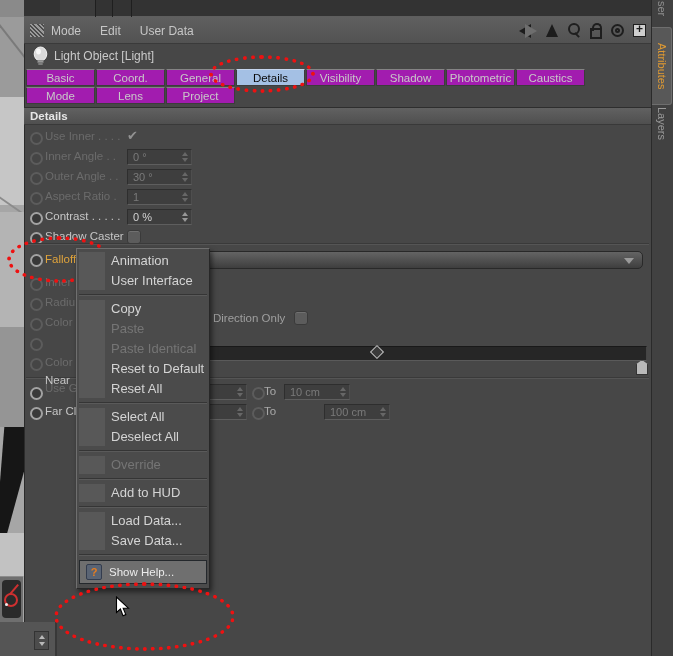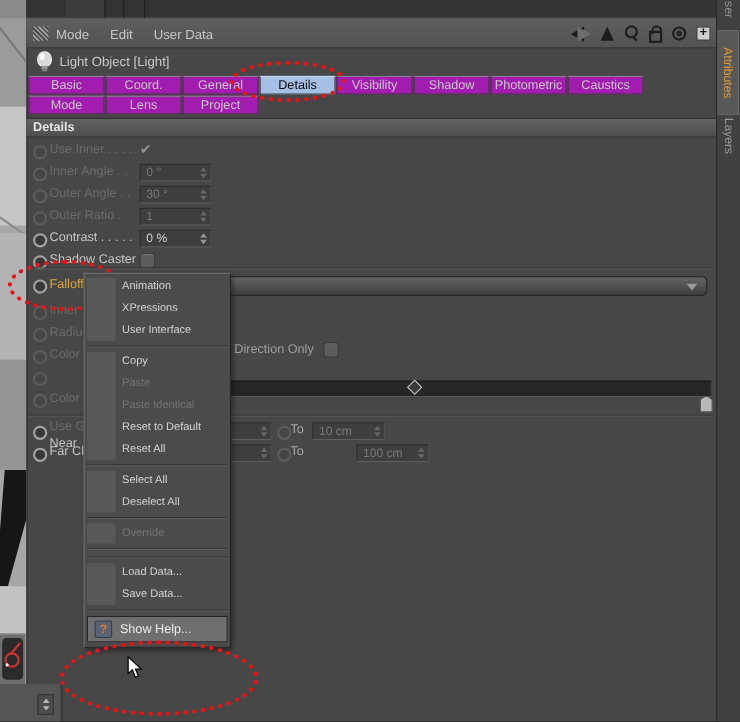--- a/index.html
+++ b/index.html
@@ -90,21 +90,21 @@
                 border:1px solid #c0c0c0;transform:rotate(45deg);z-index:2;}
   #gradknob-br{position:absolute;left:636px;top:360px;width:10px;height:13px;background:#b9b9b9;border:1px solid #333;
                clip-path:polygon(50% 0,100% 28%,100% 100%,0 100%,0 28%);z-index:2;}
 
   
   #ctxmenu{position:absolute;left:76px;top:248px;width:134px;background:#4b4b4b;
            border:1px solid #272727;border-top-color:#6f6f6f;border-left-color:#6f6f6f;
            box-shadow:2px 3px 5px rgba(0,0,0,.5);z-index:10;padding:2px 0;box-sizing:border-box;}
   .mgroup{position:relative;}
   .gutter{position:absolute;left:2px;top:1px;bottom:1px;width:26px;background:#585858;}
-  .mitem{position:relative;height:20px;line-height:20px;padding-left:34px;font-size:10px;color:#d4d4d4;white-space:nowrap;}
+  .mitem{position:relative;height:20px;line-height:20px;padding-left:34px;font-size:13px;color:#d4d4d4;white-space:nowrap;}
   .mitem.disabled{color:#757575;}
   .msep{height:8px;position:relative;}
   .msep::after{content:"";position:absolute;left:2px;right:2px;top:3px;border-top:1px solid #353535;border-bottom:1px solid #5a5a5a;}
   #showhelp{margin:1px 2px 2px 2px;height:24px;background:#6f6f6f;border:1px solid #24282c;
             display:flex;align-items:center;font-size:11.5px;color:#ececec;box-sizing:border-box;}
   .helpicon{width:14px;height:14px;margin:0 7px 0 6px;background:#5a6474;border:1px solid #333c4e;color:#e87d1e;
             font-weight:bold;font-size:11px;display:flex;align-items:center;justify-content:center;border-radius:2px;}
 
   
   #rstrip{left:651px;top:0;width:22px;height:656px;background:#414141;border-left:1px solid #2a2a2a;box-sizing:border-box;}
@@ -232,21 +232,21 @@
       <div class="radio dim" style="top: 172px;"></div>
       <span class="rlabel dim" style="top: 170px;">Outer Angle . .</span>
       <div class="field dim" style="left: 127px; top: 169px; width: 65px;">
         <span>30 °</span>
         <span class="spin">
           <i class="up"></i>
           <i class="dn"></i>
         </span>
       </div>
       <div class="radio dim" style="top: 192px;"></div>
-      <span class="rlabel dim" style="top: 190px;">Outer Ratio .</span>
+      <span class="rlabel dim" style="top: 190px;">Aspect Ratio .</span>
       <div class="field dim" style="left: 127px; top: 189px; width: 65px;">
         <span>1</span>
         <span class="spin">
           <i class="up"></i>
           <i class="dn"></i>
         </span>
       </div>
       <div class="radio" style="top: 212px;"></div>
       <span class="rlabel" style="top: 210px;">Contrast . . . . .</span>
       <div class="field" style="left: 127px; top: 209px; width: 65px;">
@@ -286,21 +286,21 @@
   <div class="checkbox" style="left:294px;top:311px;"></div>
 
   <div id="gradbar"></div>
   <div id="gradknob-top"></div>
   <div id="gradknob-br"></div>
 
   <div class="sep" style="top:377px;"></div>
 
   <div id="cliphost">
       <div class="radio" style="top: 387px;"></div>
-      <span class="rlabel" style="top: 397px; text-align: right;">Near</span>
+      <span class="rlabel" style="top: 374px; text-align: right;">Near</span>
       <div class="field dim" style="left: 127px; top: 384px; width: 120px;">
         <span class="spin">
           <i class="up"></i>
           <i class="dn"></i>
         </span>
       </div>
       <div class="radio dim" style="left: 252px; top: 387px;"></div>
       <span class="rlabel" style="left: 264px; top: 385px; color: rgb(168, 168, 168);">To</span>
       <div class="field dim" style="left: 284px; top: 384px; width: 66px;">
         <span>10 cm</span>
@@ -325,21 +325,20 @@
           <i class="up"></i>
           <i class="dn"></i>
         </span>
       </div>
     </div>
 
   <div id="ctxmenu">
       <div class="mgroup">
         <div class="gutter"></div>
         <div class="mitem"><span>Animation</span><span class="subarrow"></span></div>
-        <div class="mitem"><span>XPressions</span><span class="subarrow"></span></div>
         <div class="mitem"><span>User Interface</span><span class="subarrow"></span></div>
       </div>
       <div class="msep"></div>
       <div class="mgroup">
         <div class="gutter"></div>
         <div class="mitem"><span>Copy</span></div>
         <div class="mitem disabled"><span>Paste</span></div>
         <div class="mitem disabled"><span>Paste Identical</span></div>
         <div class="mitem"><span>Reset to Default</span></div>
         <div class="mitem"><span>Reset All</span></div>
@@ -349,20 +348,24 @@
         <div class="gutter"></div>
         <div class="mitem"><span>Select All</span></div>
         <div class="mitem"><span>Deselect All</span></div>
       </div>
       <div class="msep"></div>
       <div class="mgroup">
         <div class="gutter"></div>
         <div class="mitem disabled"><span>Override</span></div>
       </div>
       <div class="msep"></div>
+      <div class="mgroup">
+        <div class="gutter"></div>
+        <div class="mitem"><span>Add to HUD</span></div>
+      </div>
       <div class="msep"></div>
       <div class="mgroup">
         <div class="gutter"></div>
         <div class="mitem"><span>Load Data...</span></div>
         <div class="mitem"><span>Save Data...</span></div>
       </div>
       <div class="msep"></div>
       <div id="showhelp">
         <span class="helpicon">?</span>
         <span>Show Help...</span>

